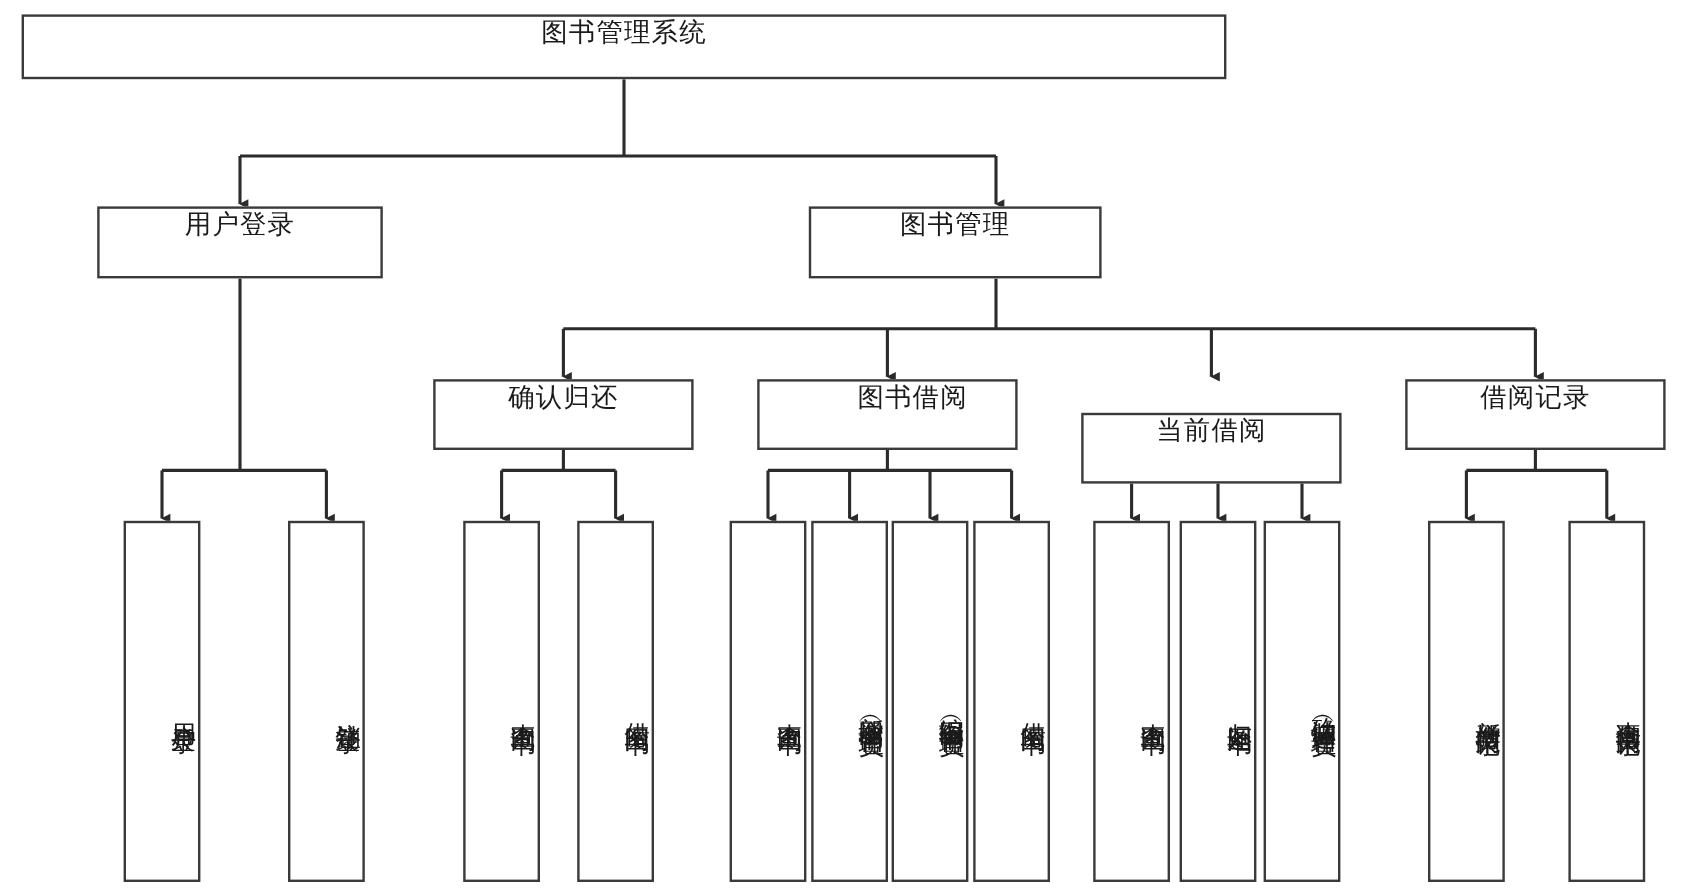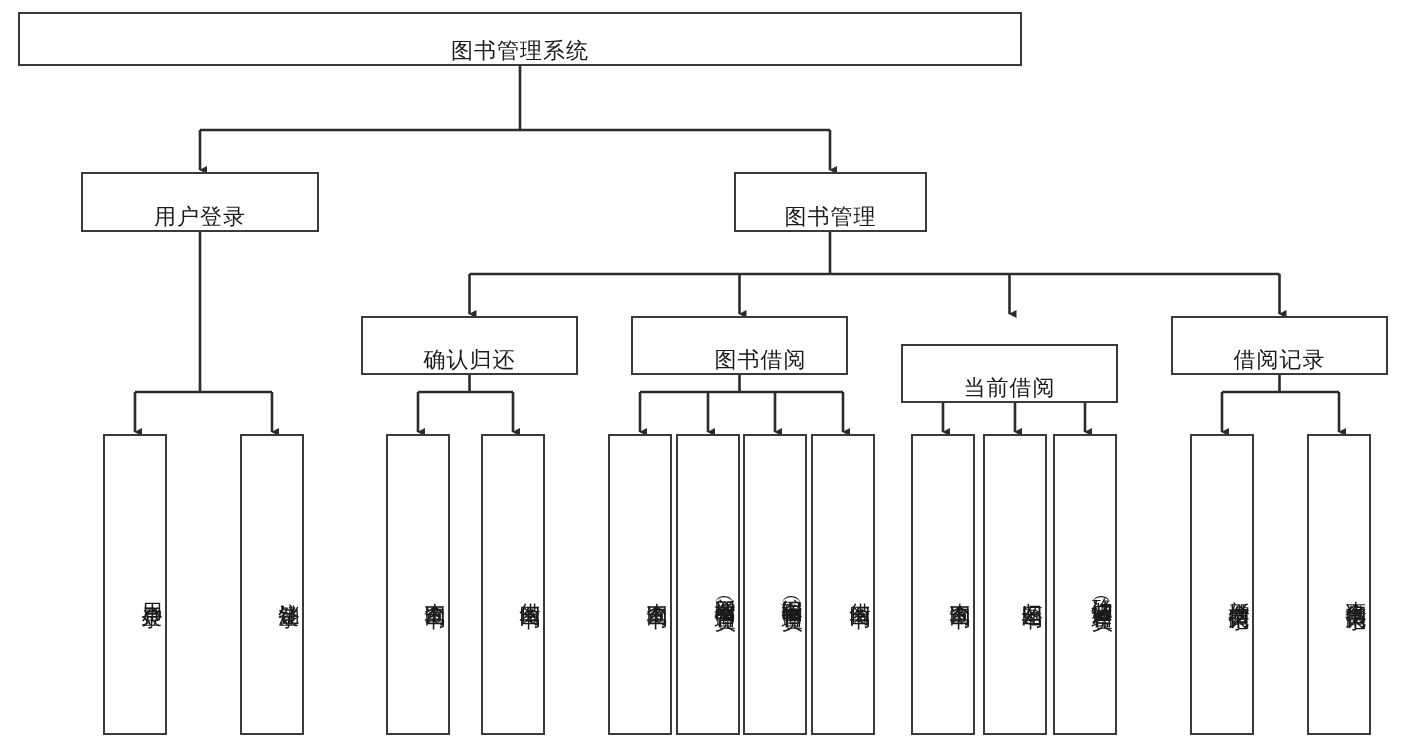--- a/index.html
+++ b/index.html
@@ -25,21 +25,21 @@
     left: 0; top: 0;
     width: 1405px;
     height: 747px;
   }
   .node {
     position: absolute;
     box-sizing: border-box;
     background: #ffffff;
     border: 2.5px solid #3a3a3a;
     display: flex;
-    align-items: flex-end;
+    align-items: flex-start;
     justify-content: center;
     color: #1a1a1a;
   }
   .node.horiz {
     font-size: 22px;
     letter-spacing: 1px;
     line-height: 1.2;
   }
   .node.vert {
     writing-mode: vertical-rl;
@@ -112,21 +112,21 @@
         <path d="M1339,392 L1339,432" marker-end="url(#arrowhead)"></path>
       </g>
   </svg>
   <div id="nodes-layer">
       <div class="node horiz" style="left: 18px; top: 12px; width: 1004px; height: 54px;">
         <span class="node-label">图书管理系统</span>
       </div>
       <div class="node horiz" style="left: 81px; top: 172px; width: 238px; height: 60px;">
         <span class="node-label">用户登录</span>
       </div>
-      <div class="node horiz" style="left: 734px; top: 172px; width: 193px; height: 60px;">
+      <div class="node horiz" style="left: 674px; top: 172px; width: 244px; height: 60px;">
         <span class="node-label">图书管理</span>
       </div>
       <div class="node horiz" style="left: 361px; top: 316px; width: 217px; height: 59px;">
         <span class="node-label">确认归还</span>
       </div>
       <div class="node horiz" style="left: 631px; top: 316px; width: 217px; height: 59px; padding-left: 42px;">
         <span class="node-label">图书借阅</span>
       </div>
       <div class="node horiz" style="left: 901px; top: 316px; width: 217px; height: 59px; margin-top: 28px;">
         <span class="node-label">当前借阅</span>

